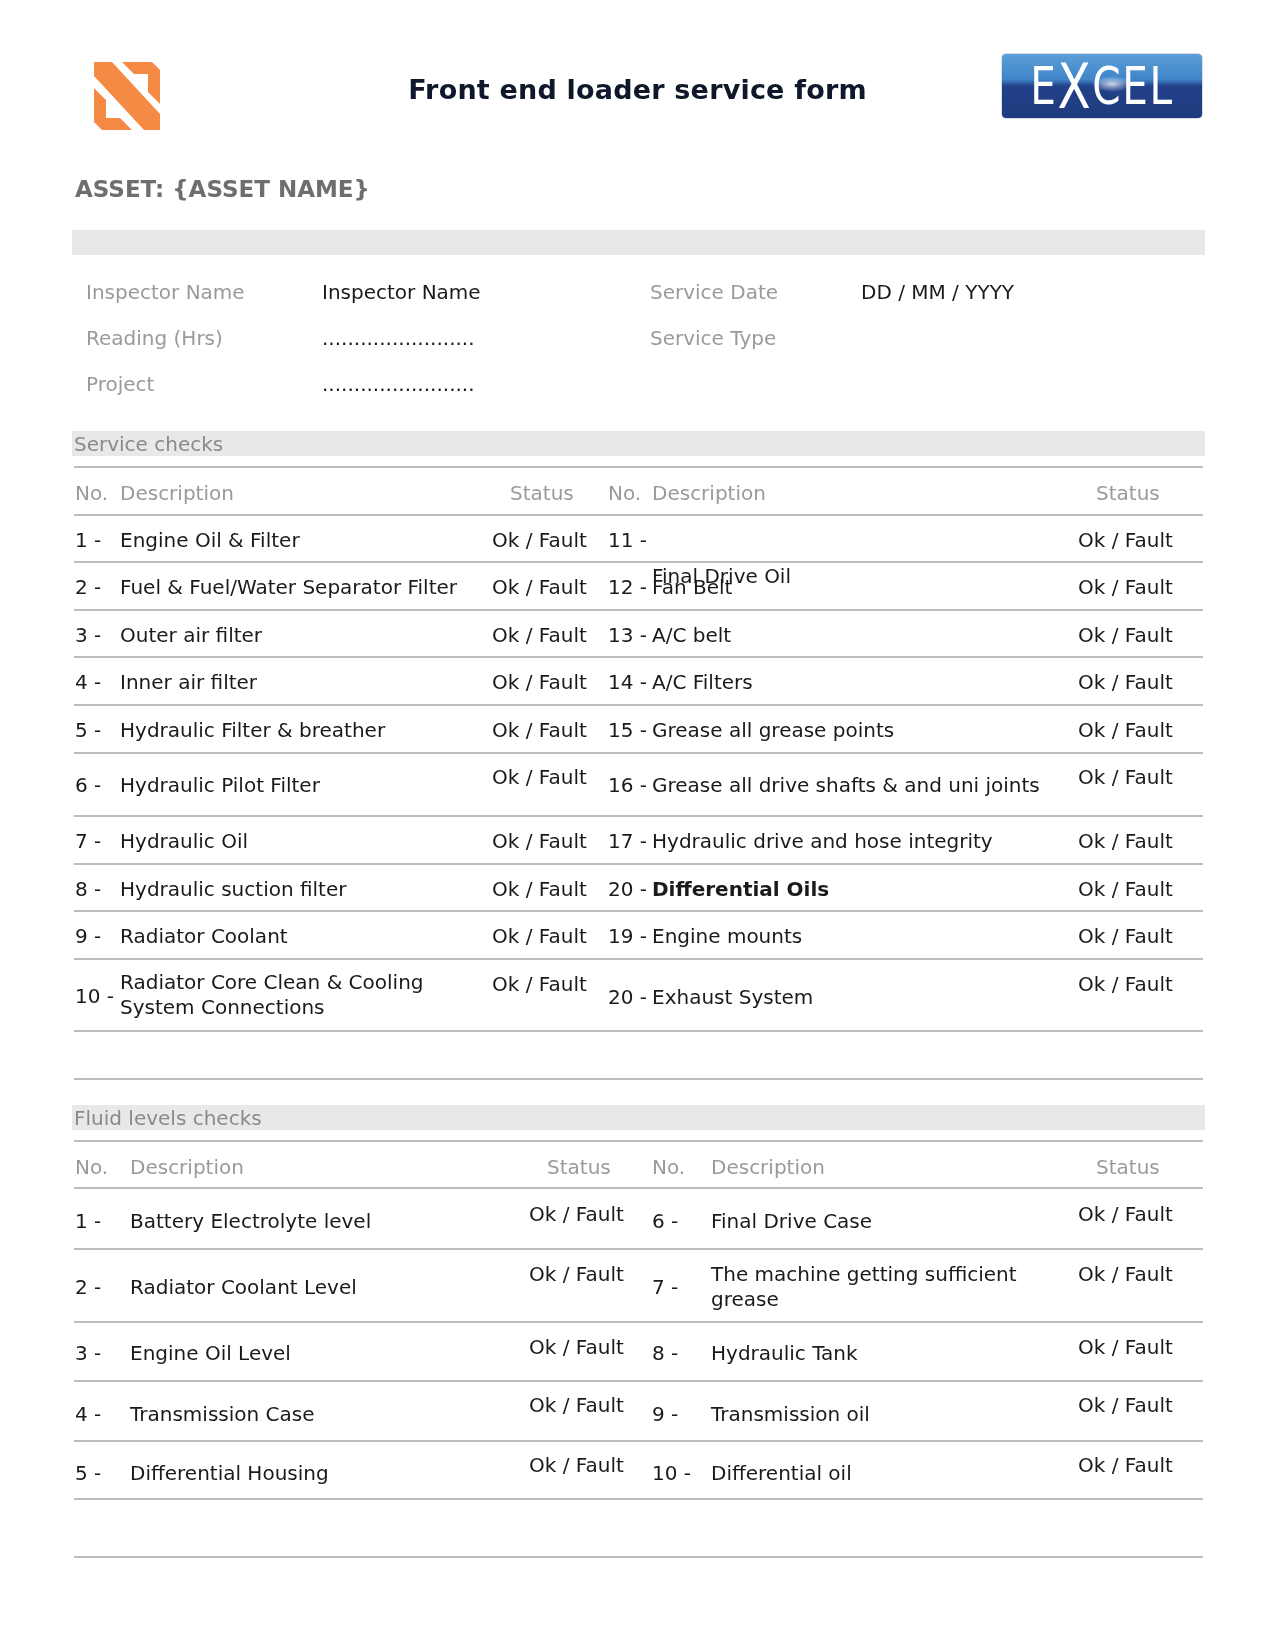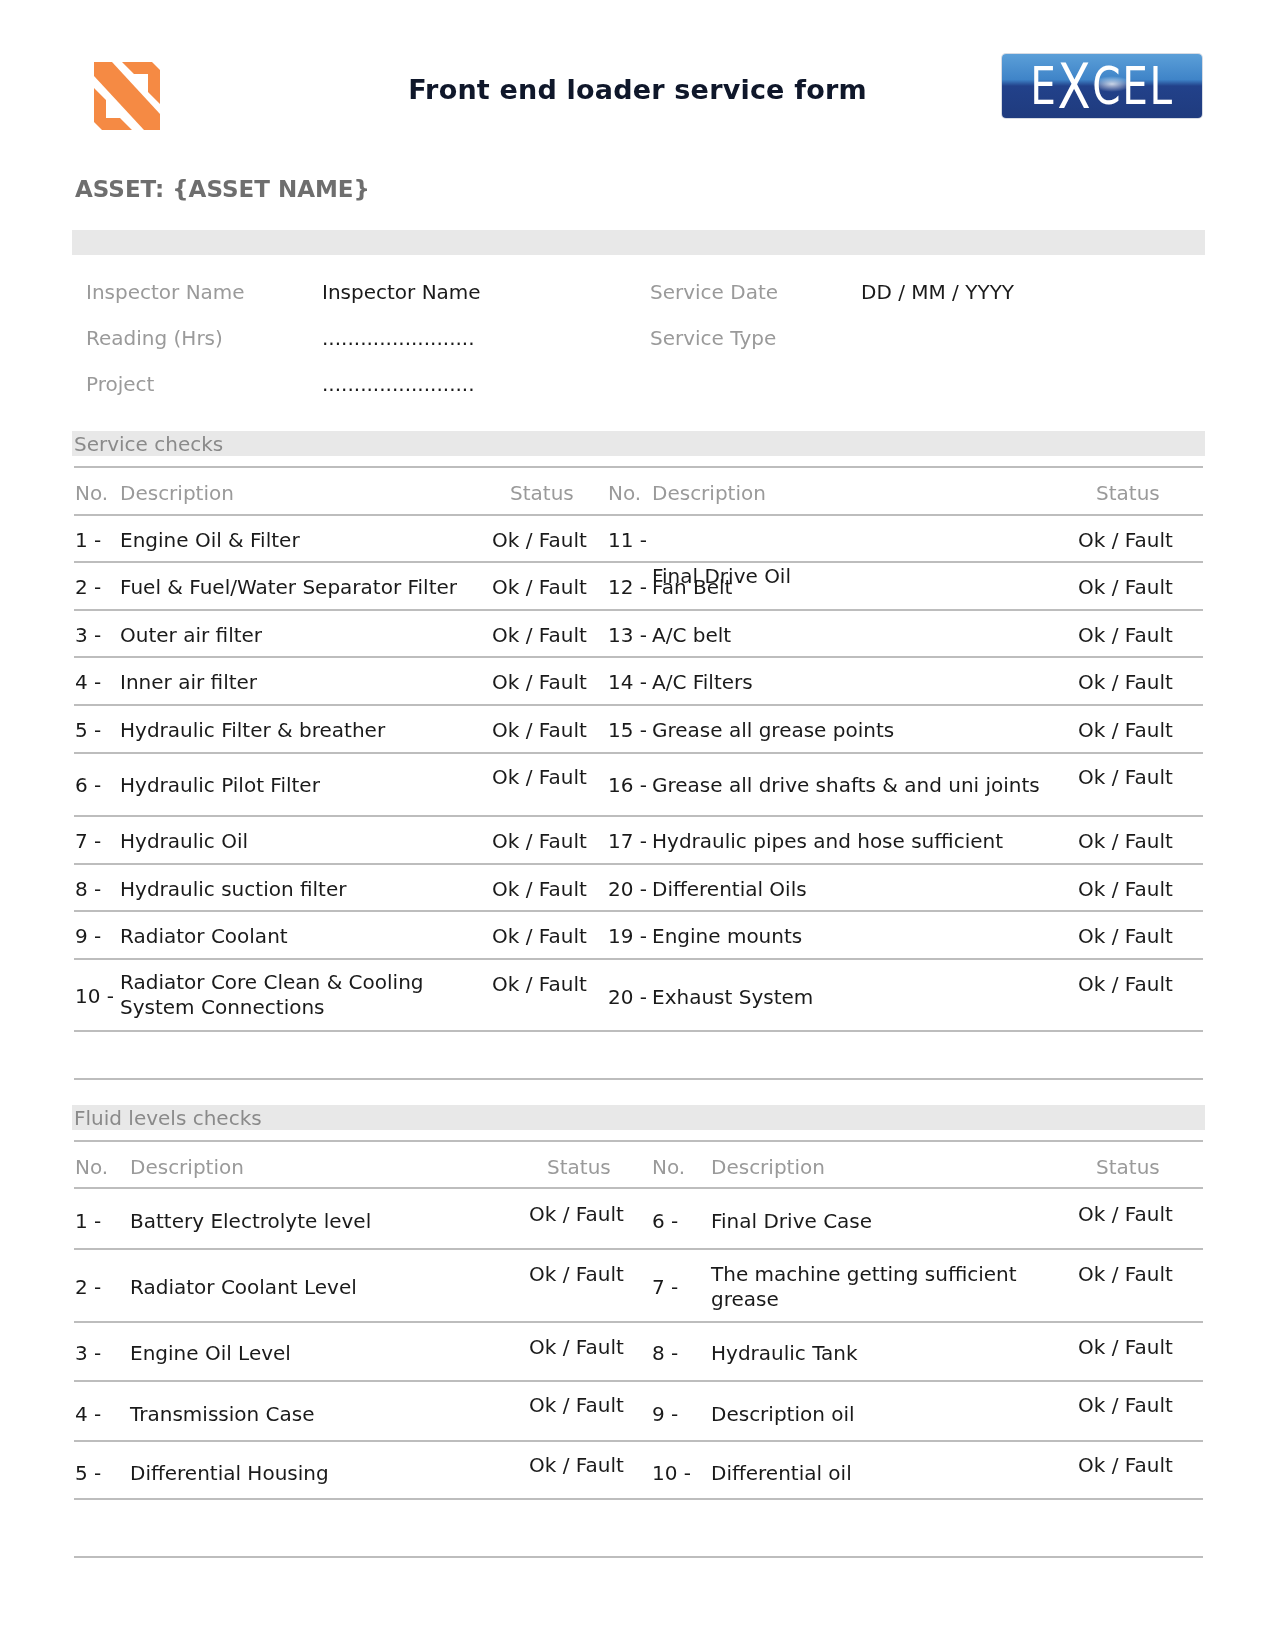--- a/index.html
+++ b/index.html
@@ -134,29 +134,29 @@
 <div class="abs cell" style="left:492px; top:765px;">Ok / Fault</div>
 <div class="abs cell" style="left:608px; top:773px;">16 -</div>
 <div class="abs cell" style="left:652px; top:773px;">Grease all drive shafts &amp; and uni joints</div>
 <div class="abs cell" style="left:1078px; top:765px;">Ok / Fault</div>
 <div class="abs rule" style="top:815px;"></div>
 
 <div class="abs cell" style="left:75px; top:829px;">7 -</div>
 <div class="abs cell" style="left:120px; top:829px;">Hydraulic Oil</div>
 <div class="abs cell" style="left:492px; top:829px;">Ok / Fault</div>
 <div class="abs cell" style="left:608px; top:829px;">17 -</div>
-<div class="abs cell" style="left:652px; top:829px;">Hydraulic pipes and hose sufficient</div>
+<div class="abs cell" style="left:652px; top:829px;">Hydraulic drive and hose integrity</div>
 <div class="abs cell" style="left:1078px; top:829px;">Ok / Fault</div>
 <div class="abs rule" style="top:863px;"></div>
 
 <div class="abs cell" style="left:75px; top:877px;">8 -</div>
 <div class="abs cell" style="left:120px; top:877px;">Hydraulic suction filter</div>
 <div class="abs cell" style="left:492px; top:877px;">Ok / Fault</div>
 <div class="abs cell" style="left:608px; top:877px;">20 -</div>
-<div class="abs cell" style="left:652px; top:877px;">Differential Oils</div>
+<div class="abs cell" style="left:652px; top:877px;font-weight:bold;">Differential Oils</div>
 <div class="abs cell" style="left:1078px; top:877px;">Ok / Fault</div>
 <div class="abs rule" style="top:910px;"></div>
 
 <div class="abs cell" style="left:75px; top:924px;">9 -</div>
 <div class="abs cell" style="left:120px; top:924px;">Radiator Coolant</div>
 <div class="abs cell" style="left:492px; top:924px;">Ok / Fault</div>
 <div class="abs cell" style="left:608px; top:924px;">19 -</div>
 <div class="abs cell" style="left:652px; top:924px;">Engine mounts</div>
 <div class="abs cell" style="left:1078px; top:924px;">Ok / Fault</div>
 <div class="abs rule" style="top:958px;"></div>
@@ -203,21 +203,21 @@
 <div class="abs cell" style="left:529px; top:1335px;">Ok / Fault</div>
 <div class="abs cell" style="left:652px; top:1341px;">8 -</div>
 <div class="abs cell" style="left:711px; top:1341px;">Hydraulic Tank</div>
 <div class="abs cell" style="left:1078px; top:1335px;">Ok / Fault</div>
 <div class="abs rule" style="top:1380px;"></div>
 
 <div class="abs cell" style="left:75px; top:1402px;">4 -</div>
 <div class="abs cell" style="left:130px; top:1402px;">Transmission Case</div>
 <div class="abs cell" style="left:529px; top:1393px;">Ok / Fault</div>
 <div class="abs cell" style="left:652px; top:1402px;">9 -</div>
-<div class="abs cell" style="left:711px; top:1402px;">Description oil</div>
+<div class="abs cell" style="left:711px; top:1402px;">Transmission oil</div>
 <div class="abs cell" style="left:1078px; top:1393px;">Ok / Fault</div>
 <div class="abs rule" style="top:1440px;"></div>
 
 <div class="abs cell" style="left:75px; top:1461px;">5 -</div>
 <div class="abs cell" style="left:130px; top:1461px;">Differential Housing</div>
 <div class="abs cell" style="left:529px; top:1453px;">Ok / Fault</div>
 <div class="abs cell" style="left:652px; top:1461px;">10 -</div>
 <div class="abs cell" style="left:711px; top:1461px;">Differential oil</div>
 <div class="abs cell" style="left:1078px; top:1453px;">Ok / Fault</div>
 <div class="abs rule" style="top:1498px;"></div>

